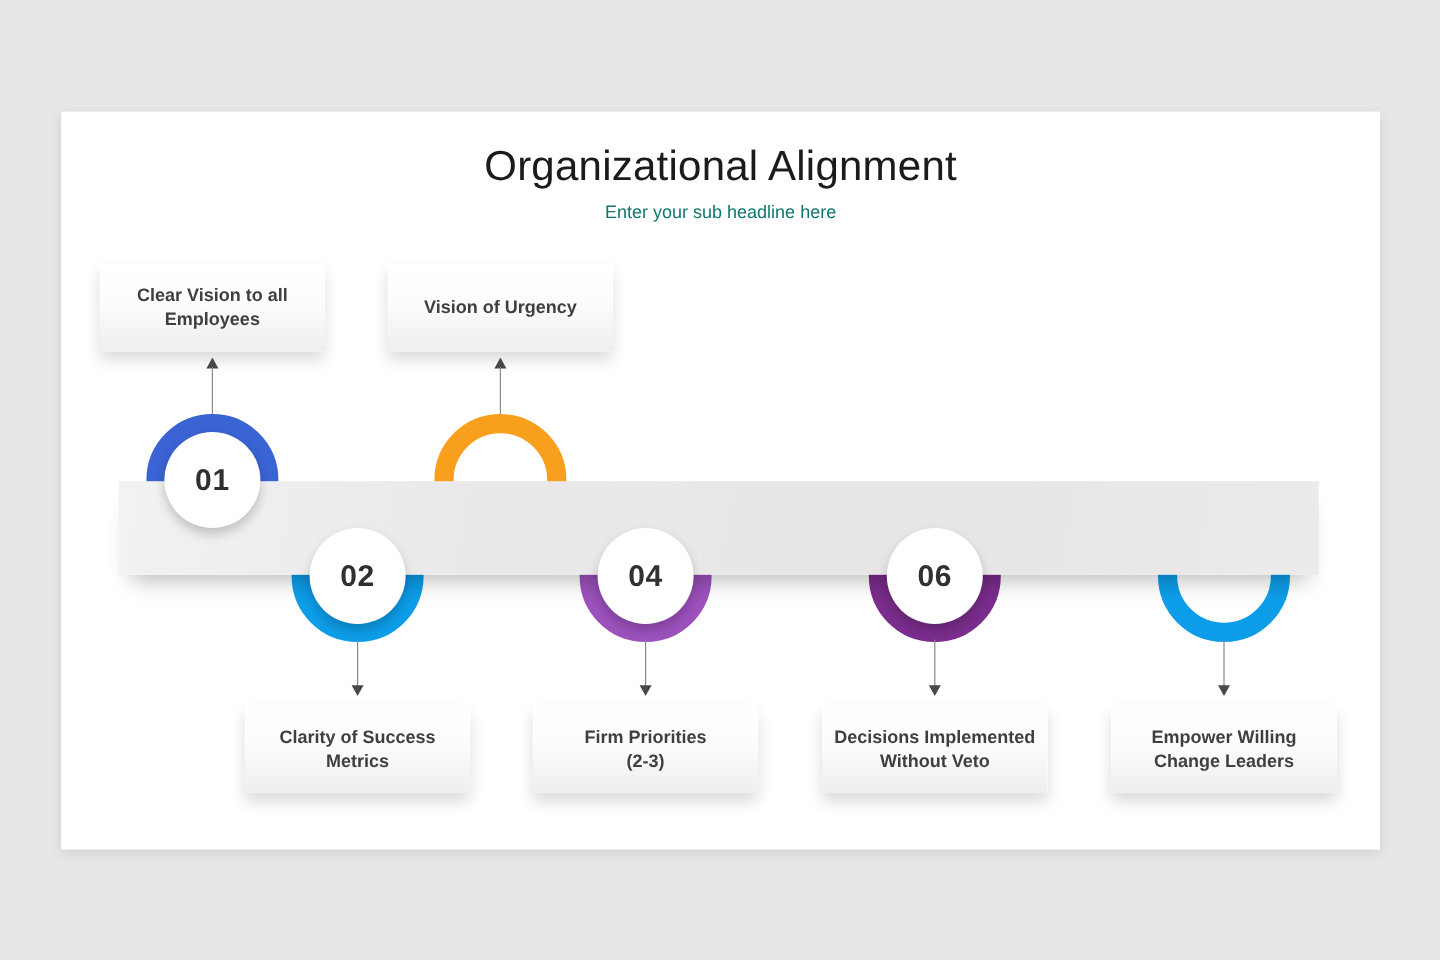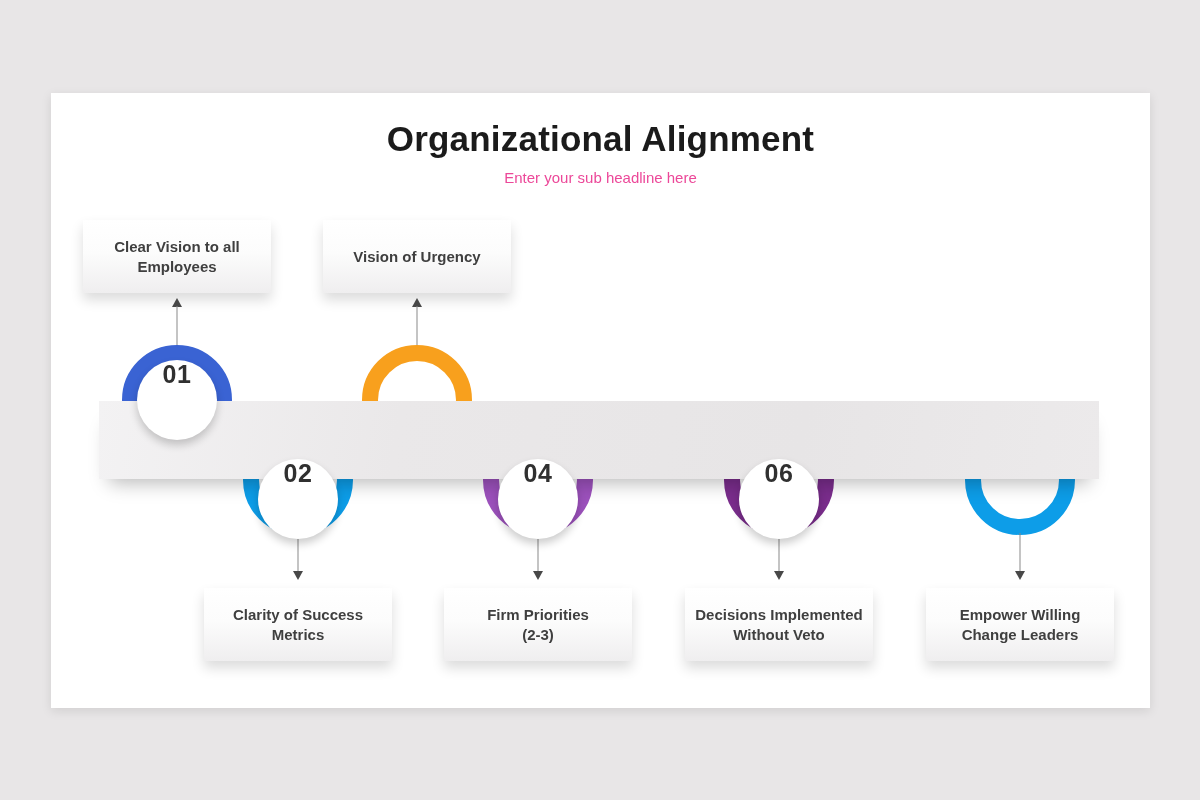--- a/index.html
+++ b/index.html
@@ -15,30 +15,30 @@
     left: 51px; top: 93px;
     width: 1099px; height: 615px;
     background: #ffffff;
     box-shadow: 0 3px 10px rgba(0,0,0,0.10);
   }
   .title {
     position: absolute;
     left: 0; top: 26px; width: 100%;
     text-align: center;
     font-size: 35px;
-    font-weight: 700;
+    font-weight: 400;
     letter-spacing: 0.2px;
     color: #1b1b1b;
   }
   .subtitle {
     position: absolute;
     left: 0; top: 76px; width: 100%;
     text-align: center;
     font-size: 15px;
-    color: #ec4899;
+    color: #0f766e;
   }
   .bar {
     position: absolute;
     left: 48px; top: 308px;
     width: 1000px; height: 78px;
     background: linear-gradient(100deg, #f3f2f3 0%, #eae8e9 30%, #e7e5e6 70%, #eceaeb 100%);
     box-shadow: 0 14px 18px -10px rgba(0,0,0,0.28);
     z-index: 2;
   }
   .m {
@@ -100,25 +100,25 @@
   }
   .m.top .ring { top: 252px; }
   .m.bottom .ring { top: 332px; }
   .disc {
     position: absolute;
     left: 54px;
     width: 80px; height: 80px;
     border-radius: 50%;
     background: #ffffff;
     box-shadow: 0 5px 9px rgba(0,0,0,0.20);
-    display: flex; justify-content: center;
+    display: flex; align-items: center; justify-content: center;
     z-index: 3;
   }
   .m.top .disc { top: 267px; }
-  .m.bottom .disc { top: 366px; }
+  .m.bottom .disc { top: 347px; }
   .disc span {
     font-size: 25px;
     font-weight: bold;
     color: #303030;
     letter-spacing: 0.5px;
   }
 </style>
 </head>
 <body>
 

